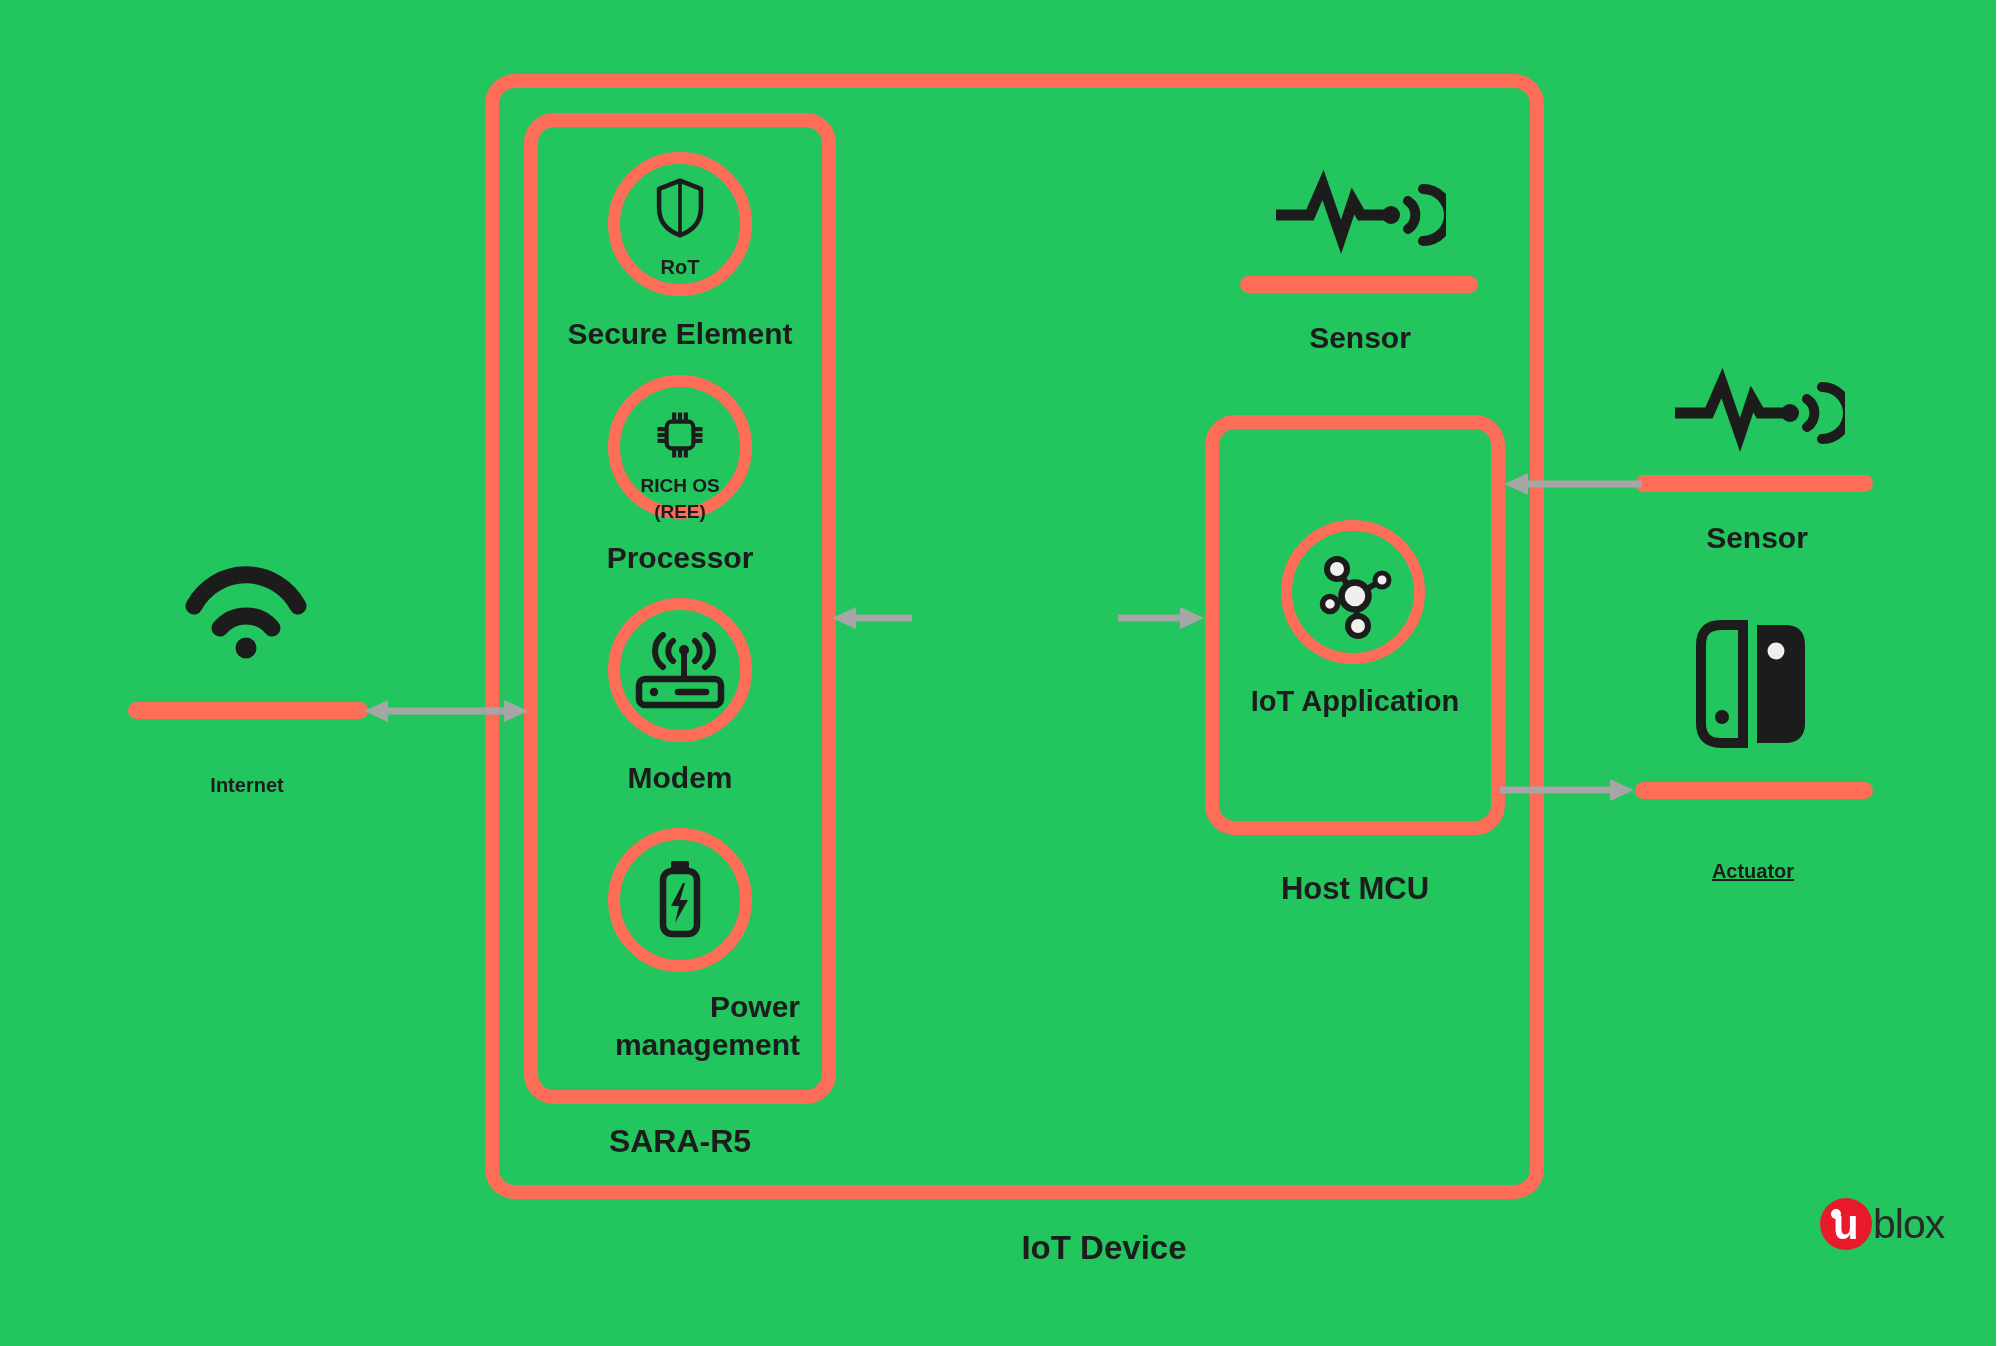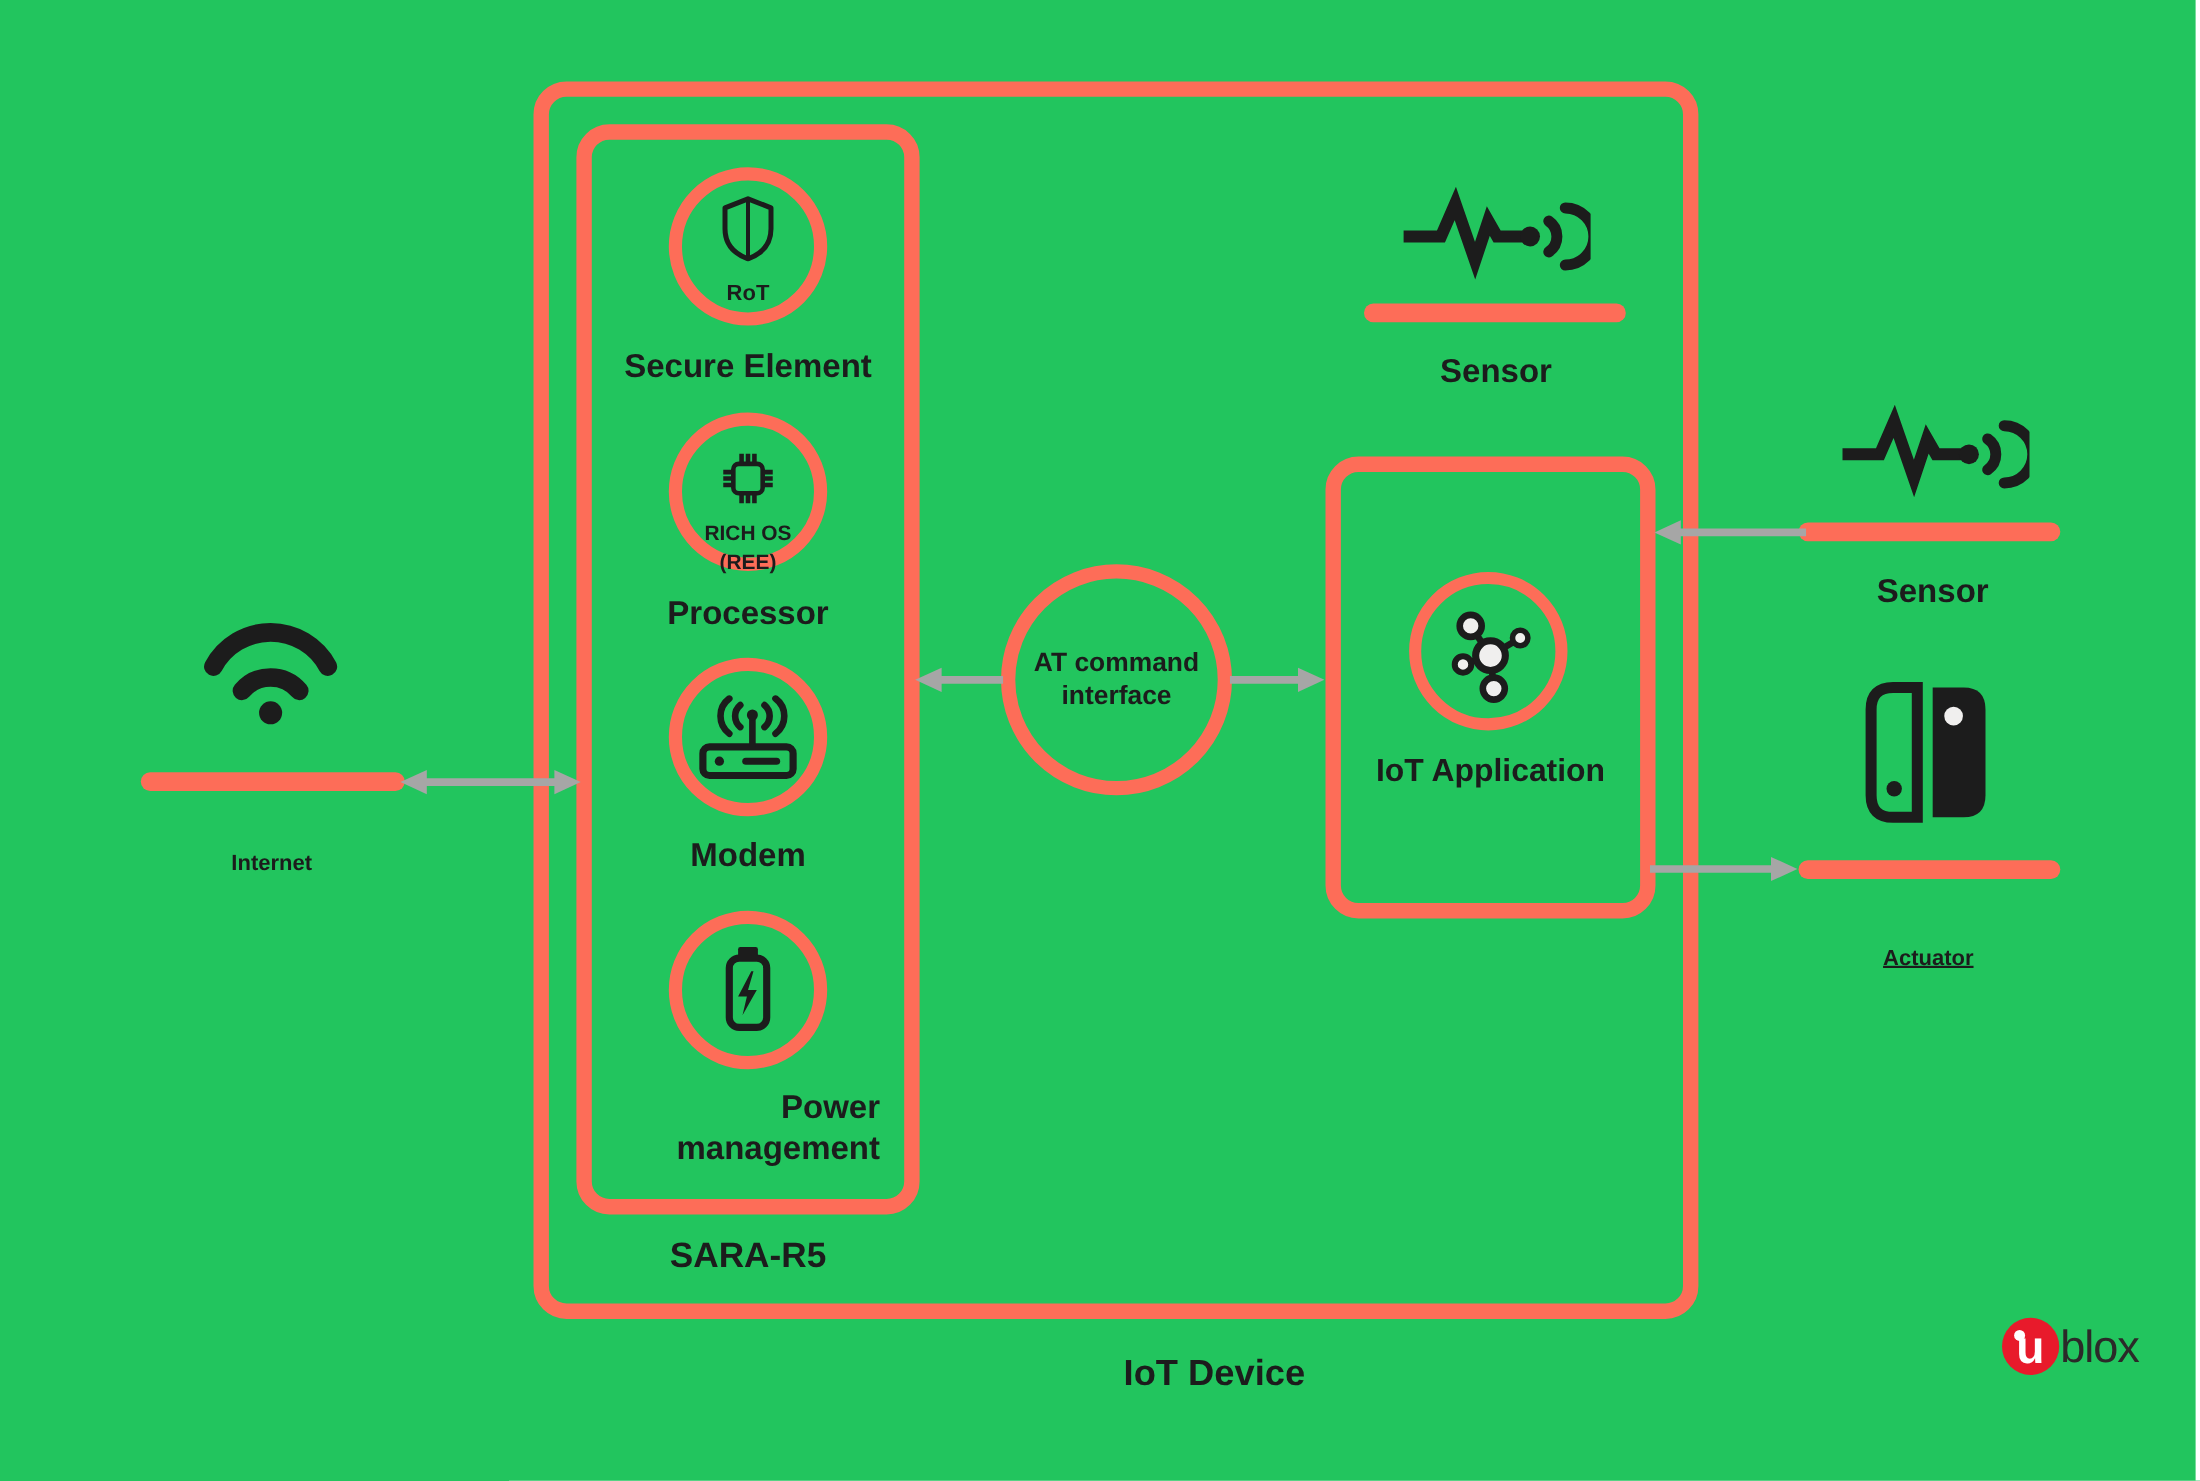--- a/index.html
+++ b/index.html
@@ -135,40 +135,38 @@
     <svg width="52" height="82" viewBox="0 0 52 82" style="position:absolute;left:34px;top:18px;">
       <rect class="icon-fill" x="17" y="3" width="18" height="10" rx="2"></rect>
       <rect class="icon-stroke" stroke-width="6.5" x="9" y="13" width="34" height="63" rx="9"></rect>
       <path class="icon-fill" d="M29,25 L17,48 h8 l-4,17 L34,42 h-8 l5,-17 Z"></path>
     </svg>
   </div>
   <div class="label" style="left:560px;top:988px;width:240px;font-size:30px;line-height:38px;text-align:right;">Power management</div>
 
   <div class="label" style="left:530px;top:1122px;width:300px;font-size:32px;">SARA-R5</div>
 
-  <div class="ring" style="left:910px;top:513px;width:210px;height:210px;border-width:13px;">
-    <div class="label" style="left:10px;top:62px;width:164px;font-size:24px;line-height:30px;">AT command interface</div>
-  </div>
 
   <div class="ring" style="left:1281px;top:520px;width:144px;height:144px;border-width:11px;">
     <svg width="100" height="100" viewBox="0 0 100 100" style="position:absolute;left:11px;top:11px;">
       <g class="icon-stroke" stroke-width="6">
         <line x1="52" y1="54" x2="34" y2="27"></line>
         <line x1="52" y1="54" x2="79" y2="38"></line>
         <line x1="52" y1="54" x2="27" y2="62"></line>
         <line x1="52" y1="54" x2="55" y2="84"></line>
       </g>
       <circle cx="52" cy="54" r="13.5" fill="#F0EFEE" class="" stroke="#1C1C1C" stroke-width="6.5"></circle>
       <circle cx="34" cy="27" r="10" fill="#F0EFEE" stroke="#1C1C1C" stroke-width="6"></circle>
       <circle cx="79" cy="38" r="7" fill="#F0EFEE" stroke="#1C1C1C" stroke-width="5"></circle>
       <circle cx="27" cy="62" r="7.5" fill="#F0EFEE" stroke="#1C1C1C" stroke-width="5.5"></circle>
       <circle cx="55" cy="84" r="10" fill="#F0EFEE" stroke="#1C1C1C" stroke-width="6"></circle>
     </svg>
   </div>
   <div class="label" style="left:1205px;top:684px;width:300px;font-size:29px;">IoT Application</div>
+  <div class="label" style="left:1205px;top:870px;width:300px;font-size:31px;">Host MCU</div>
 
   <svg width="176" height="96" viewBox="0 0 176 96" style="position:absolute;left:1270px;top:163px;">
     <polyline class="icon-stroke" stroke-width="11" stroke-linejoin="miter" points="6,52 40,52 53,22 71,74 83,38 91,52 116,52"></polyline>
     <circle class="icon-fill" cx="121" cy="52" r="9"></circle>
     <g class="icon-stroke" stroke-width="10" stroke-linecap="round">
       <path d="M138,38 a17,17 0 0 1 0,28"></path>
       <path d="M153,26 a26,26 0 0 1 0,52"></path>
     </g>
   </svg>
   <div class="bar" style="left:1240px;top:276px;width:238px;"></div>

